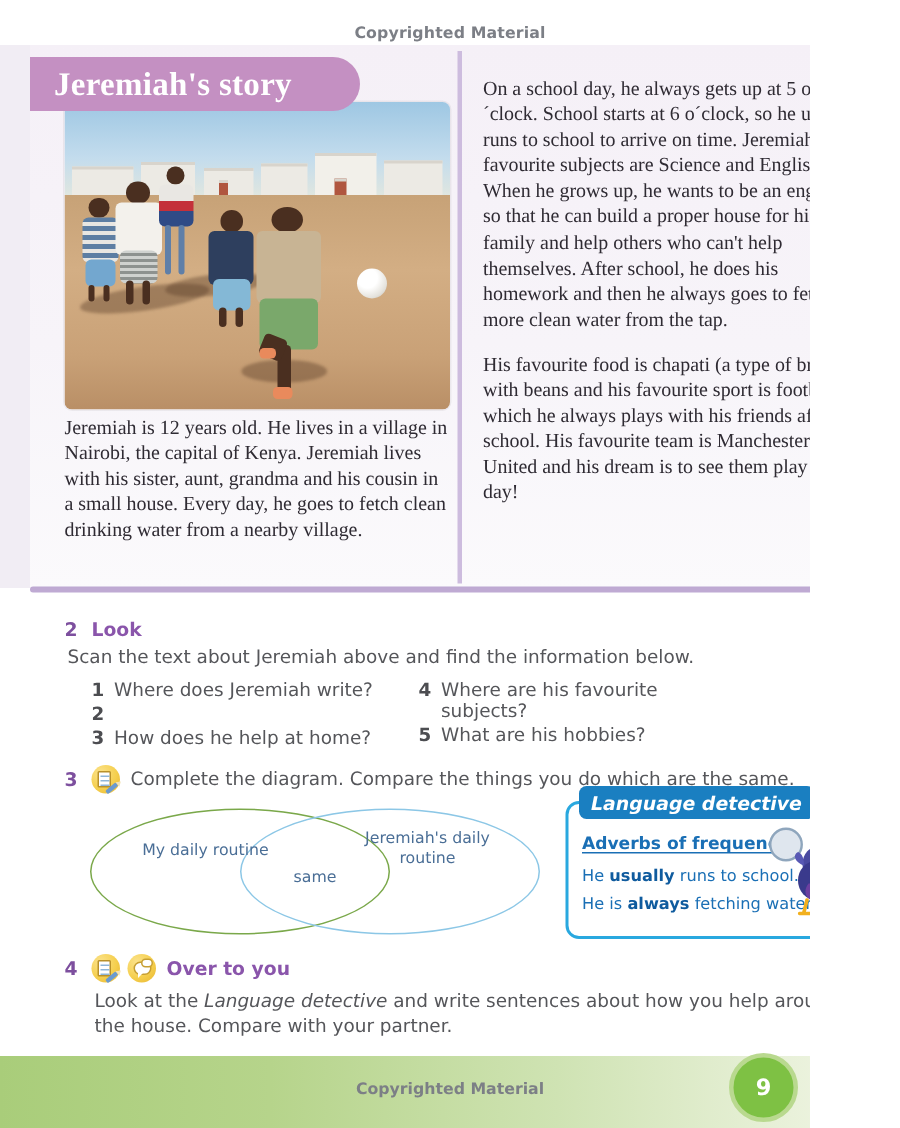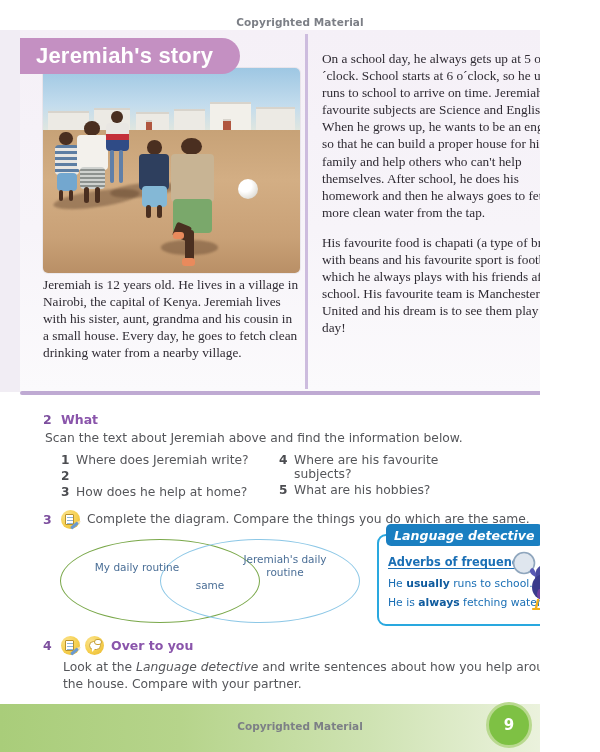--- a/index.html
+++ b/index.html
@@ -44,21 +44,21 @@
     background: #cdbcde;
   }
 
   
   .story-title {
     position: absolute; left: 20px; top: 38px;
     width: 220px; height: 36px;
     background: #c490c2;
     border-radius: 0 18px 18px 0;
     color: #ffffff;
-    font-family: Liberation Sans, sans-serif;
+    font-family: Liberation Serif, serif;
     font-size: 22px; font-weight: bold;
     display: flex; align-items: center;
     padding-left: 16px;
     letter-spacing: .2px;
     z-index: 6;
   }
 
   
   .photo {
     position: absolute; left: 43px; top: 68px;
@@ -313,21 +313,21 @@
   <div class="col-right serif-body">
     <p>On a school day, he always gets up at 5 o´clock. School starts at 6 o´clock, so he usually runs to school to arrive on time. Jeremiah's favourite subjects are Science and English. When he grows up, he wants to be an engineer, so that he can build a proper house for his family and help others who can't help themselves. After school, he does his homework and then he always goes to fetch more clean water from the tap.</p>
     <p>His favourite food is chapati (a type of bread) with beans and his favourite sport is football which he always plays with his friends after school. His favourite team is Manchester United and his dream is to see them play one day!</p>
   </div>
 
   <div class="story-divider-h"></div>
 
   <div class="ex" style="left:43px; top:412px; width:520px;">
     <div style="display:flex; align-items:baseline;">
       <div style="width:18px; font-size:12.5px; font-weight:bold; color:#7d4f9e;">2</div>
-      <div class="ex-head">What</div>
+      <div class="ex-head">Look</div>
     </div>
     <div class="ex-text" style="margin-left:2px; margin-top:3px;">Scan the text about Jeremiah above and find the information below.</div>
     <div class="q-row" style="margin-left:18px; margin-top:4px;">
       <div class="q-col">
         <div class="q-item">
           <span class="q-n">1</span>
           <span class="q-t">Where does Jeremiah write?</span>
         </div>
         <div class="q-item">
           <span class="q-n">2</span>

